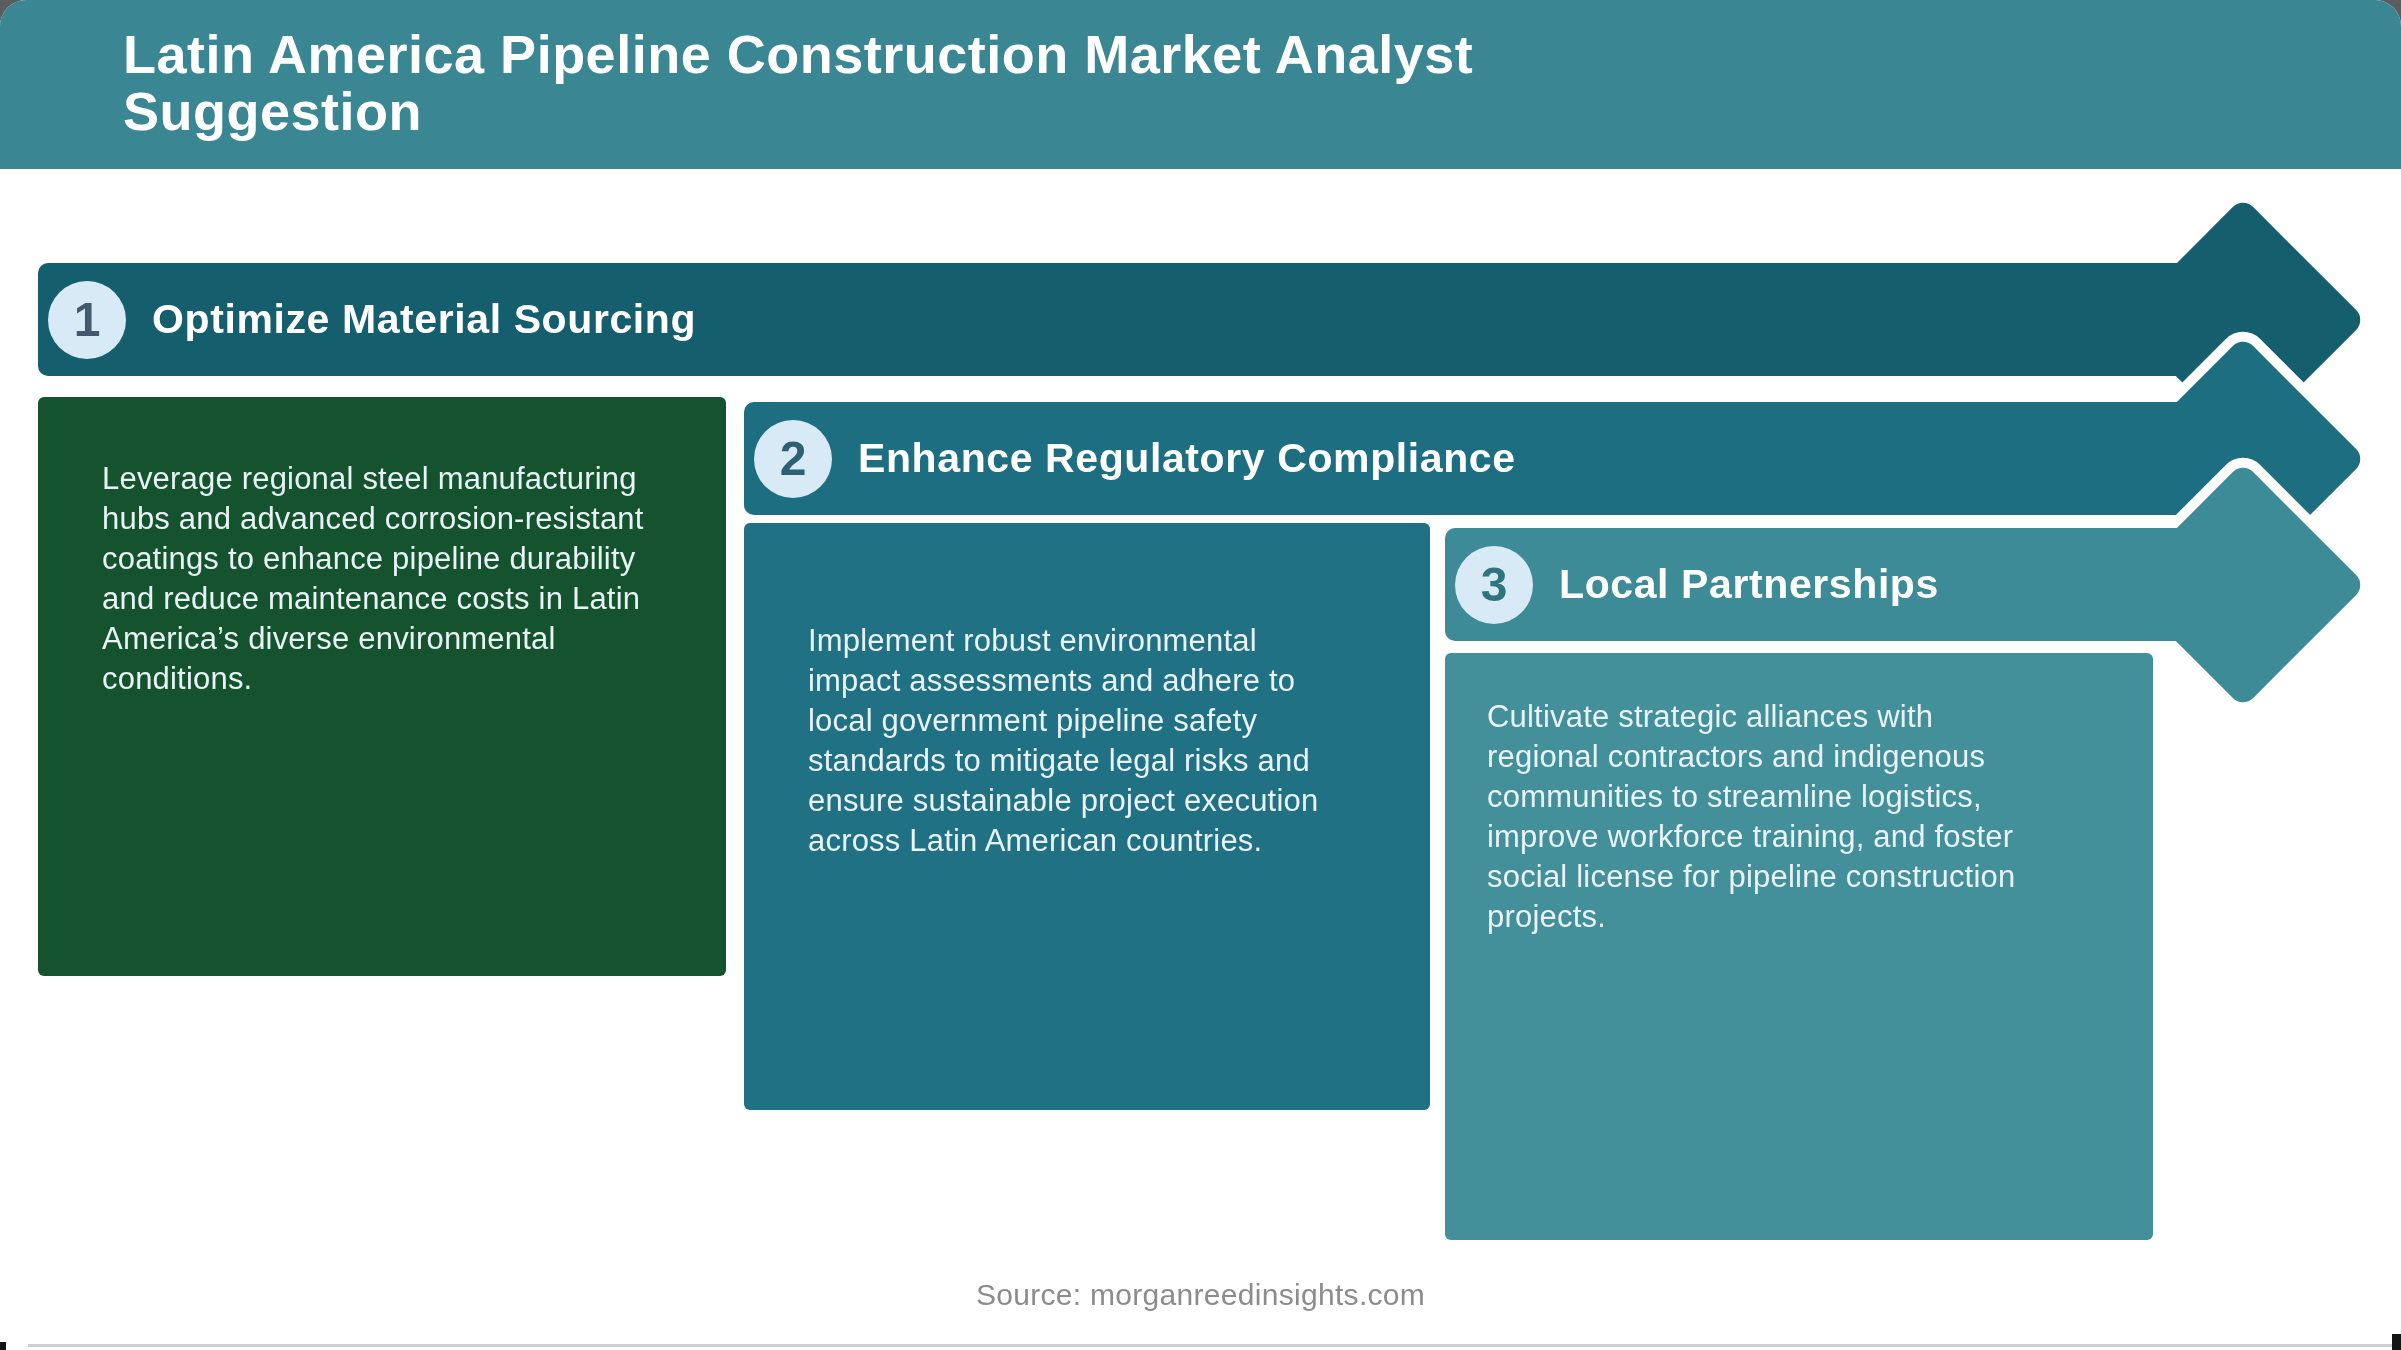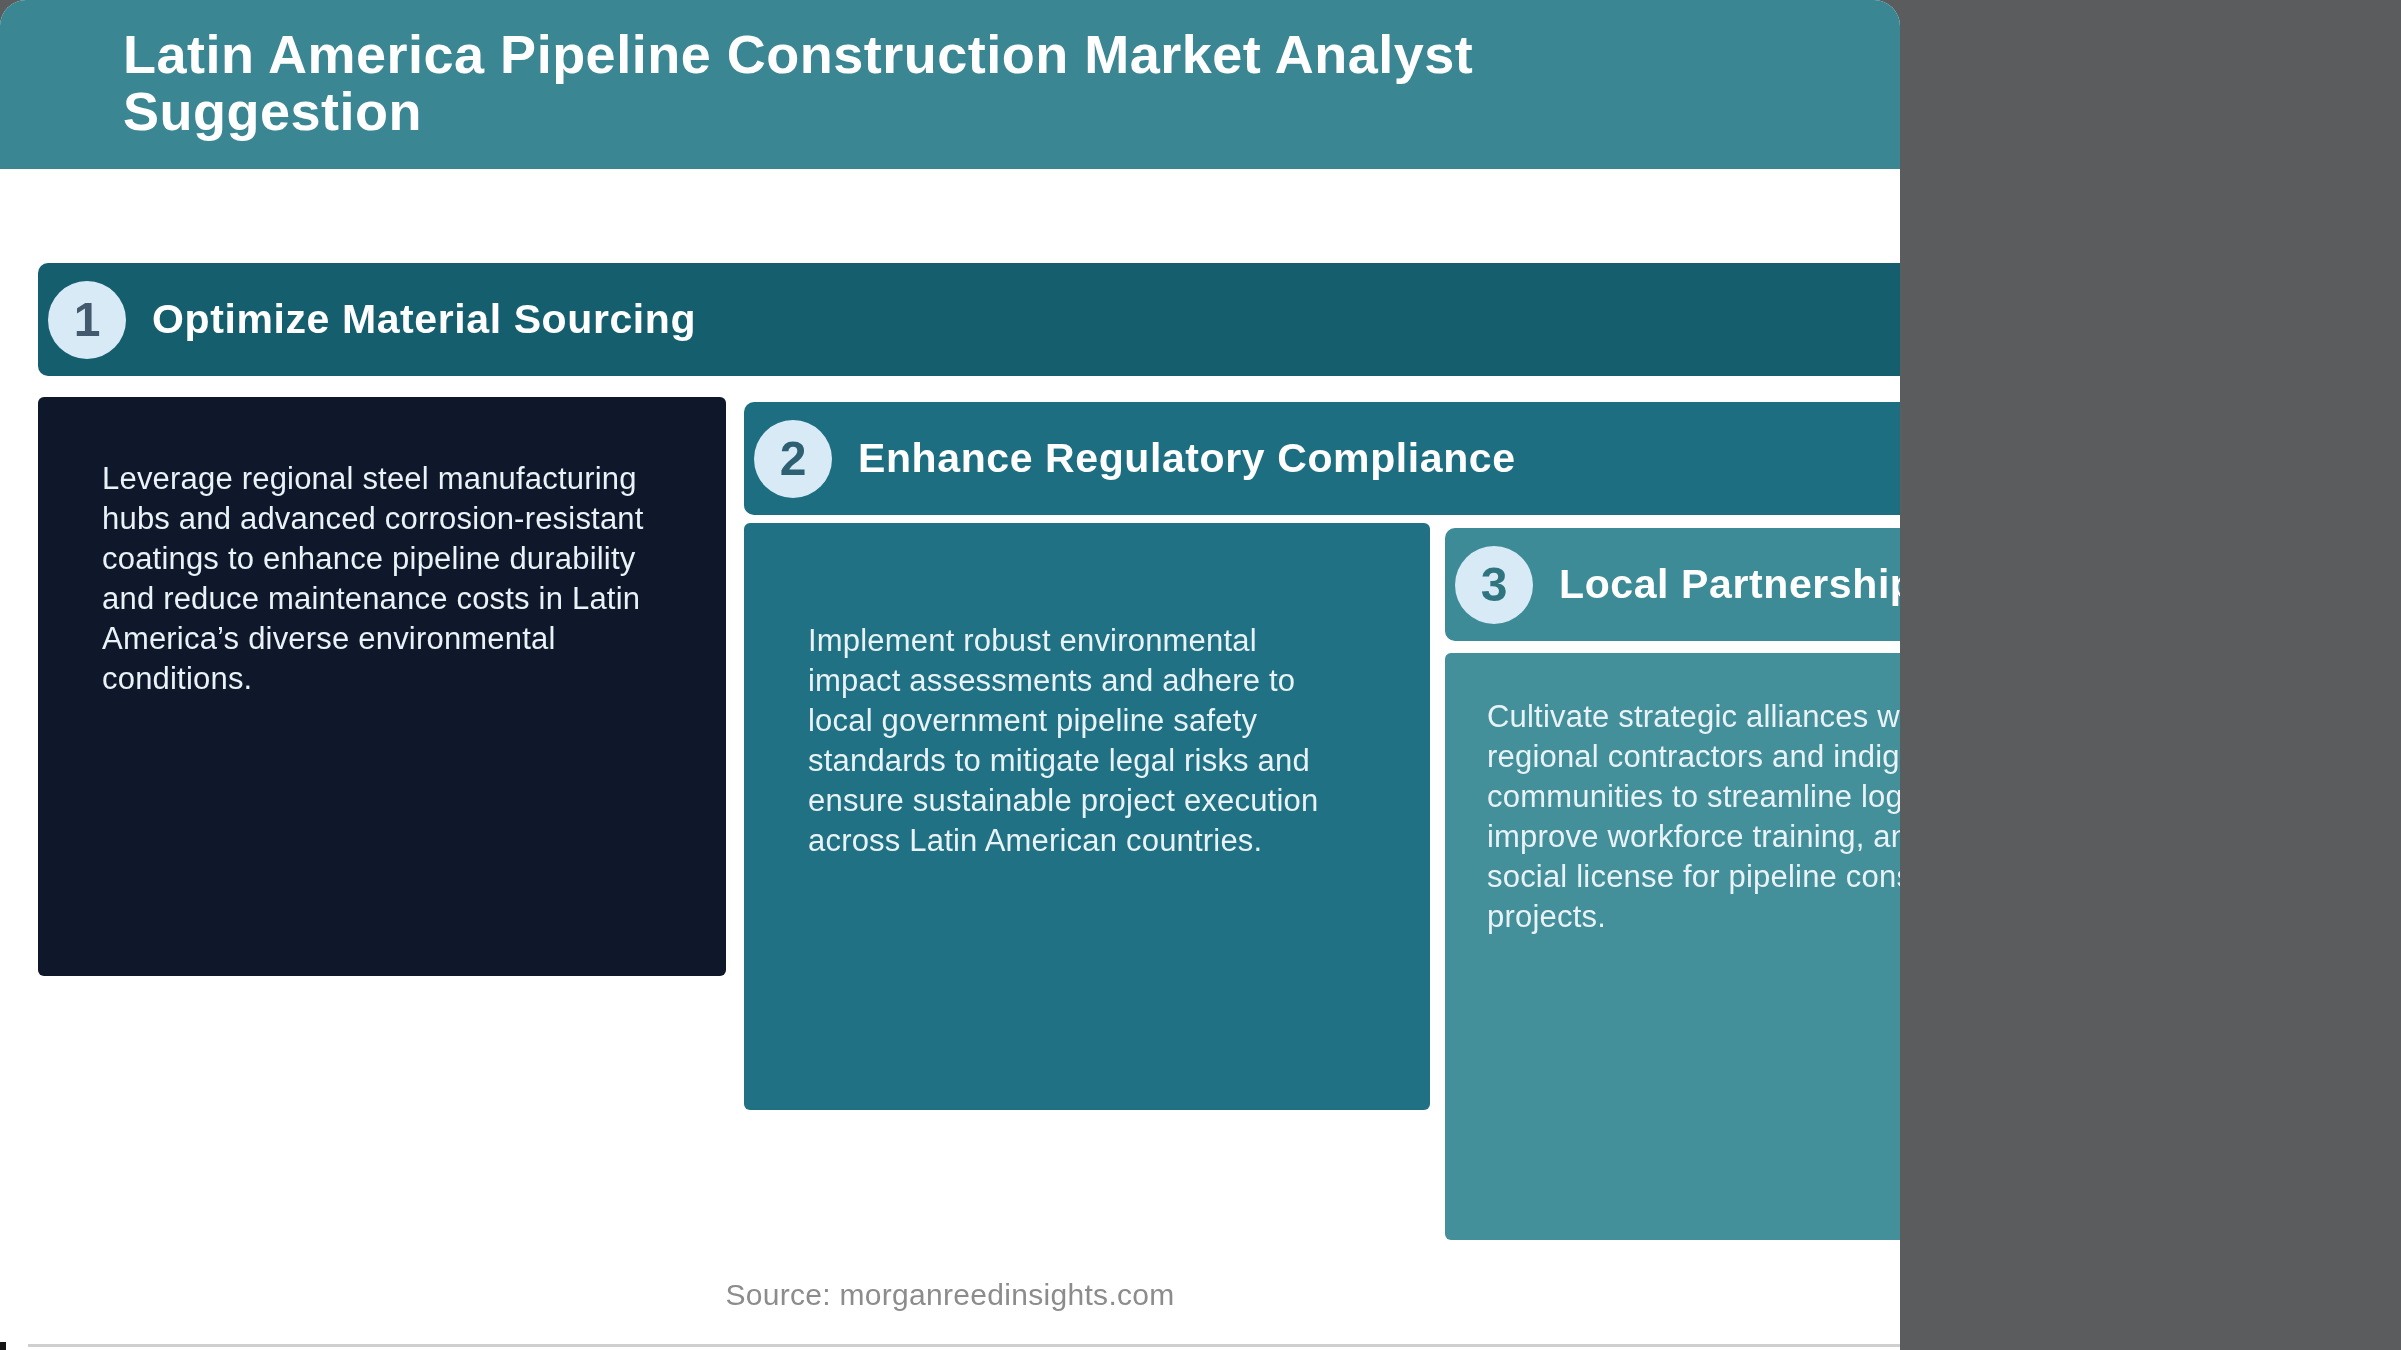--- a/index.html
+++ b/index.html
@@ -1,32 +1,32 @@
 <!DOCTYPE html>
 <html><head>
 <meta charset="utf-8">
 <style>
   html, body { margin:0; padding:0; background:#5b5c5e; }
   .slide {
-    position:relative; width:1900px; height:1350px; background:#ffffff;
+    position:relative; width:2401px; height:1350px; background:#ffffff;
     border-radius:26px 26px 0 0; overflow:hidden;
     font-family:"Liberation Sans", sans-serif;
   }
 
   
   .header { position:absolute; left:0; top:0; width:2401px; height:169px; background:#3A8793; }
   .title {
     position:absolute; left:123px; top:26px; max-width:1600px;
     font-size:54px; line-height:57px; font-weight:bold; color:#ffffff; letter-spacing:0.5px;
   }
 
   
   .box { position:absolute; z-index:1; border-radius:6px; box-sizing:border-box; }
   .box p { margin:0; font-size:31px; line-height:40px; color:#E9F3F7; letter-spacing:0.2px; }
-  .b1 { left:38px;   top:397px; width:688px; height:579px; background:#0f172a; padding:62px 60px 0 64px; }
+  .b1 { left:38px;   top:397px; width:688px; height:579px; background:#14532d; padding:62px 60px 0 64px; }
   .b1 p { max-width:556px; }
   .b2 { left:744px;  top:523px; width:686px; height:587px; background:#1F7183; padding:60px 60px 0 64px; }
   .b2 p { max-width:550px;margin-top:38px; }
   .b3 { left:1445px; top:653px; width:708px; height:587px; background:#43909B; padding:44px 60px 0 42px; }
   .b3 p { max-width:560px; }
 
   
   .arrow { position:absolute; height:113px; }
   .a1 { left:38px;   top:263px; z-index:2; }
   .a2 { left:744px;  top:402px; z-index:3; }

